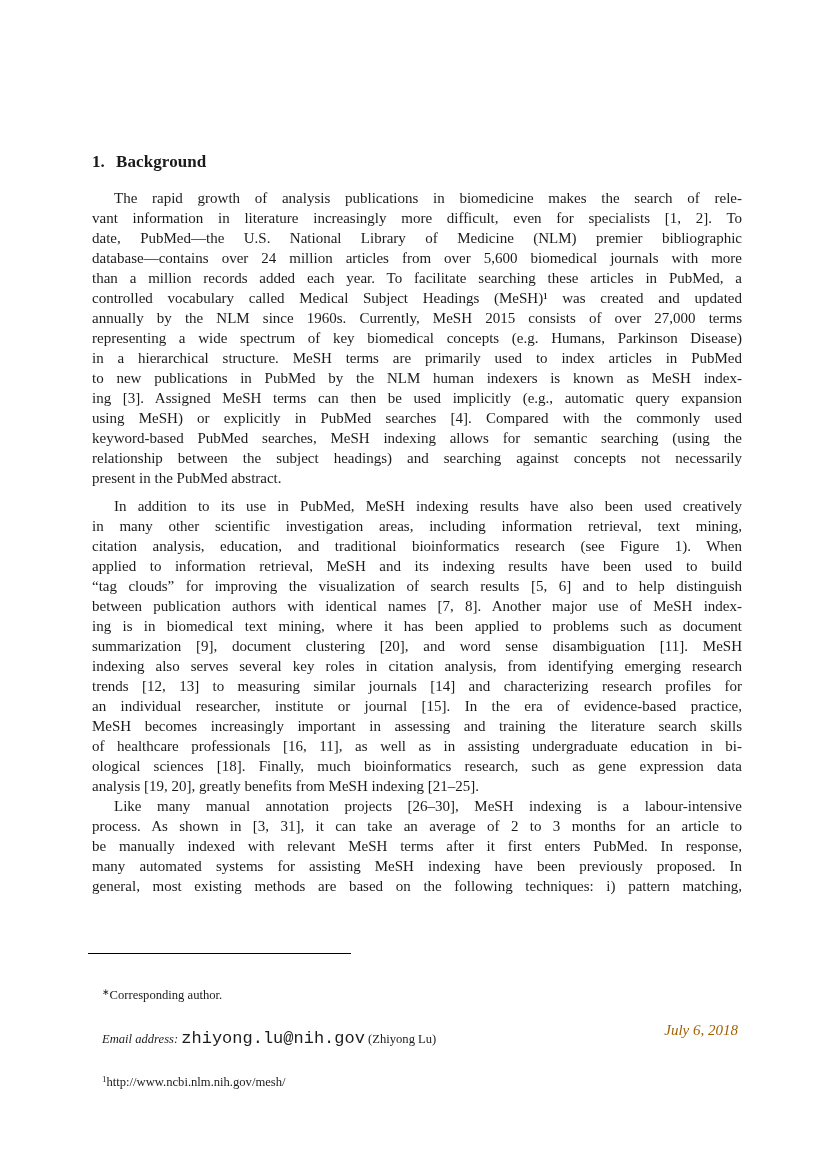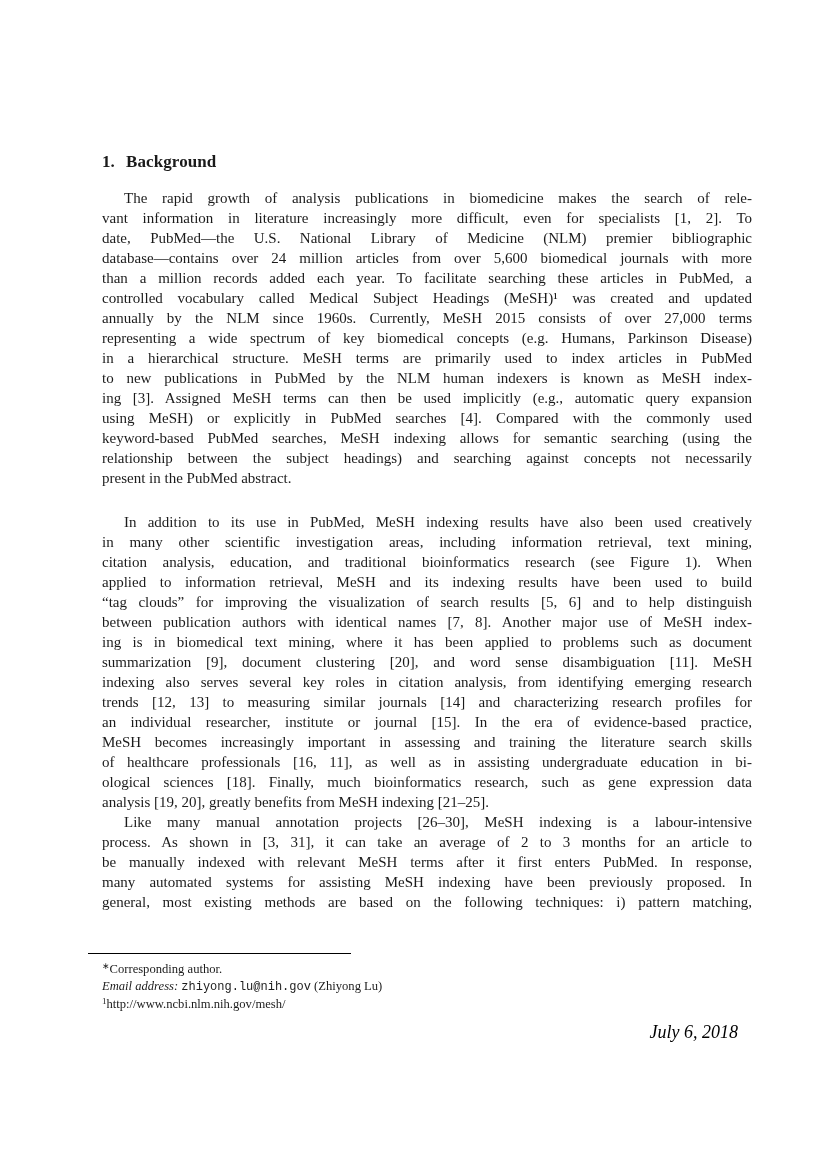--- a/index.html
+++ b/index.html
@@ -5,40 +5,40 @@
   * { margin: 0; padding: 0; box-sizing: border-box; }
   html, body { background: #ffffff; }
   body {
     width: 827px; height: 1170px;
     position: relative;
     font-family: "Liberation Serif", serif;
     color: #1b1b1b;
     overflow: hidden;
   }
   .page { position: absolute; inset: 0; background: #ffffff; }
-  .content { position: absolute; left: 102px; top: 152px; width: 650px; }
+  .content { position: absolute; left: 92px; top: 152px; width: 650px; }
   .heading { font-size: 17px; font-weight: bold; letter-spacing: 0.1px; margin-bottom: 16px; }
   .heading .num { margin-right: 11px; }
   .para { font-size: 15px; }
-  .para.gap-before { margin-top: 24px; }
+  .para.gap-before { margin-top: 8px; }
   .line {
     height: 20px; line-height: 20px;
     text-align: justify; text-align-last: justify;
     overflow: hidden; white-space: normal;
   }
   .line.last { text-align-last: left; }
   .line.first { text-indent: 22px; }
   .footnote-rule { position: absolute; left: 88px; top: 953px; width: 263px; height: 1px; background: #000; }
   .footnotes { position: absolute; left: 88px; top: 961px; width: 650px; font-size: 12.6px; line-height: 17px; color: #1b1b1b; }
-  .fn { padding-left: 14px; }
+  .fn { padding-left: 14px; margin-top: 26px; }
   .fn sup { font-size: 9px; vertical-align: 4px; line-height: 0; }
   .fn .em-label { font-style: italic; text-align: right; }
-  .fn .mono { font-family: "Liberation Mono", monospace; font-size: 12px; }
+  .fn .mono { font-family: "Liberation Mono", monospace; font-size: 17px; }
   .fn .plain-link { color: #1b1b1b; text-decoration: none; }
-  .date { position: absolute; right: 89px; top: 1022px; font-style: italic; font-size: 18px; color: #000000; }
+  .date { position: absolute; right: 89px; top: 1022px; font-style: italic; font-size: 15px; color: #a16207; }
 </style>
 </head>
 <body>
 
 <div class="page">
 
   <div class="content">
 
     <h2 class="heading">
       <span class="num">1.</span><span>Background</span>

